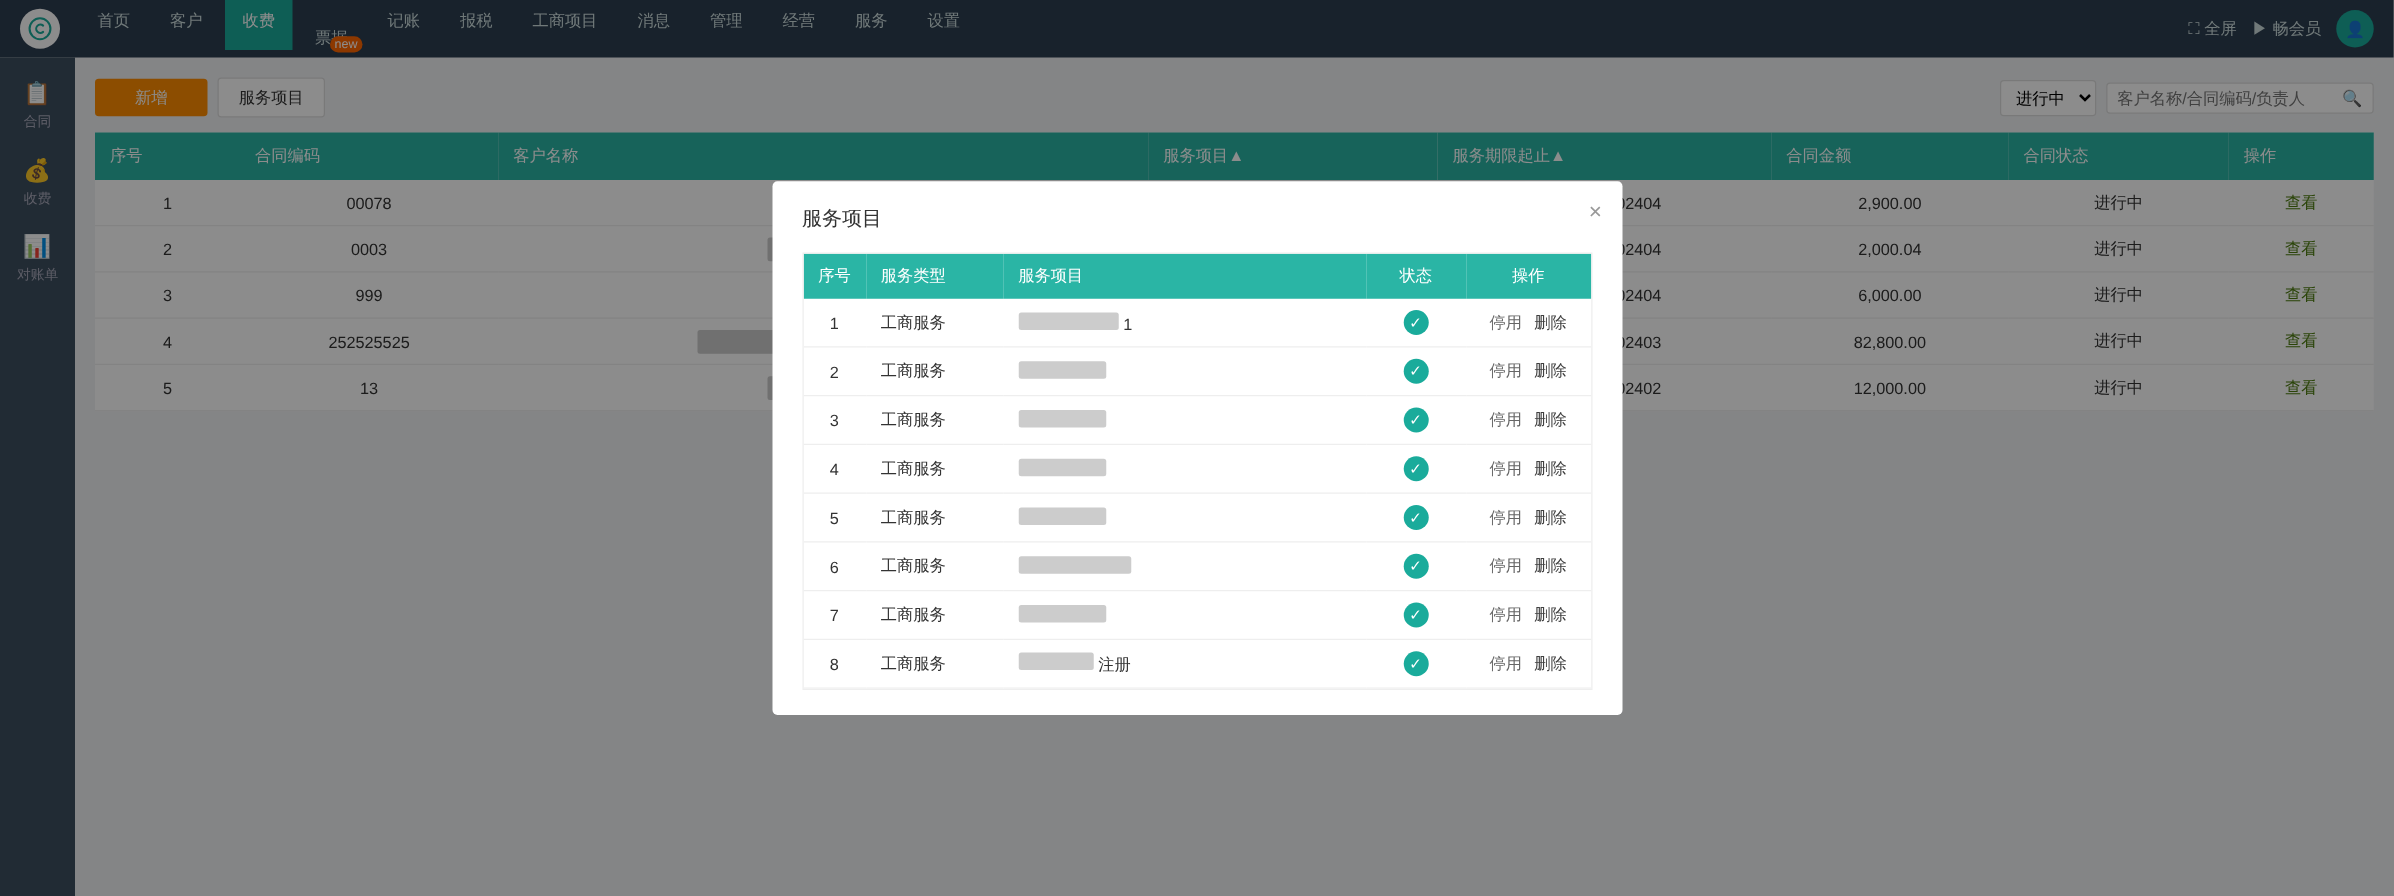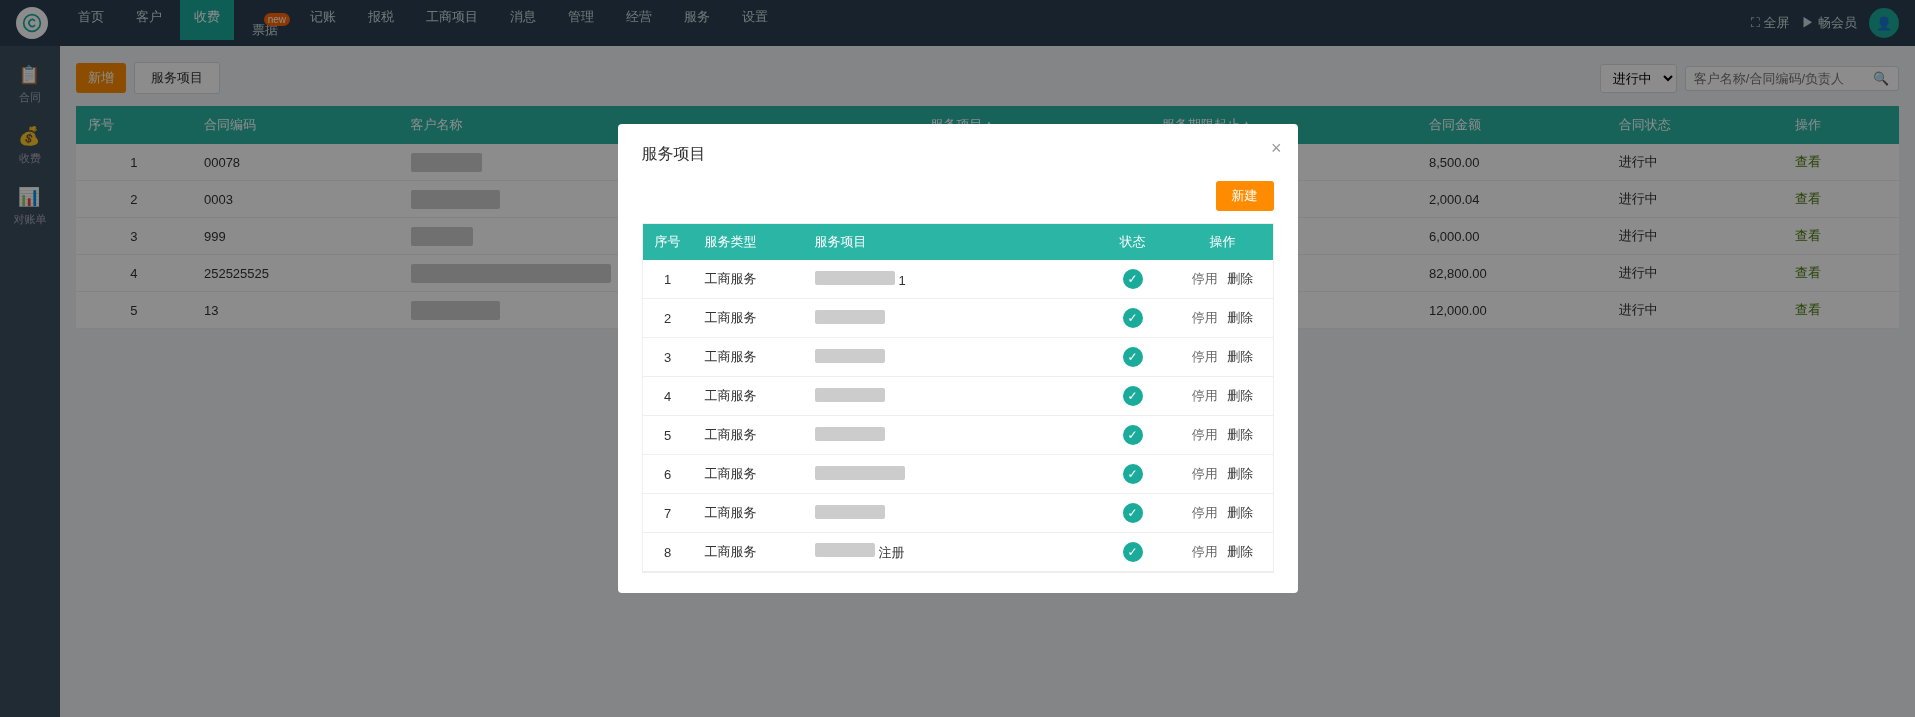--- a/index.html
+++ b/index.html
@@ -8,50 +8,50 @@
     
     .top-nav {
       display: flex; align-items: center; height: 46px;
       background: #2d3e50; color: #cdd; padding: 0 16px; position: relative; z-index: 100;
     }
     .top-nav .logo { width: 32px; height: 32px; background: #fff; border-radius: 50%; display: flex; align-items: center; justify-content: center; margin-right: 16px; flex-shrink: 0; }
     .top-nav .logo svg { width: 20px; height: 20px; }
     .top-nav .nav-items { display: flex; gap: 4px; flex: 1; }
     .top-nav .nav-item { padding: 0 14px; height: 46px; display: flex; align-items: center; cursor: pointer; color: #cdd; font-size: 13px; position: relative; white-space: nowrap; }
     .top-nav .nav-item.active { background: #1aab9b; color: #fff; }
-    .top-nav .nav-item .badge { background: #ff6600; color: #fff; font-size: 10px; padding: 1px 4px; border-radius: 8px; position: absolute; top: 6px; right: 2px; }
+    .top-nav .nav-item .badge { background: #ff6600; color: #fff; font-size: 10px; padding: 1px 4px; border-radius: 8px; position: absolute; top: 22px; right: 2px; }
     .top-nav .right-actions { display: flex; align-items: center; gap: 12px; margin-left: auto; color: #cdd; font-size: 13px; }
     .top-nav .right-actions .avatar { width: 30px; height: 30px; border-radius: 50%; background: #1aab9b; display: flex; align-items: center; justify-content: center; color: #fff; }
 
     
     .main-layout { display: flex; height: calc(100vh - 46px); }
 
     
     .left-sidebar {
       width: 60px; background: #3d4f60; display: flex; flex-direction: column; align-items: center; padding-top: 10px; gap: 4px;
     }
     .sidebar-item { display: flex; flex-direction: column; align-items: center; padding: 8px 4px; cursor: pointer; color: #aab; width: 100%; text-align: center; font-size: 11px; gap: 4px; }
     .sidebar-item .icon { font-size: 18px; }
 
     
     .content-area { flex: 1; padding: 16px; overflow: auto; position: relative; }
 
     
     .toolbar { display: flex; align-items: center; gap: 8px; margin-bottom: 12px; }
-    .btn-new { background: #ff8c00; color: #fff; border: none; padding: 6px 12px; border-radius: 3px; cursor: pointer; font-size: 13px; }
+    .btn-new { background: #ff8c00; color: #fff; border: none; padding: 6px 32px; border-radius: 3px; cursor: pointer; font-size: 13px; }
     .btn-service { background: #fff; color: #333; border: 1px solid #ddd; padding: 6px 16px; border-radius: 3px; cursor: pointer; font-size: 13px; }
     .filter-right { margin-left: auto; display: flex; align-items: center; gap: 8px; }
     .filter-select { padding: 5px 8px; border: 1px solid #ddd; border-radius: 3px; font-size: 13px; background: #fff; }
     .search-box { display: flex; align-items: flex-end; border: 1px solid #ddd; border-radius: 3px; background: #fff; padding: 4px 8px; }
     .search-box input { border: none; outline: none; font-size: 13px; width: 180px; }
 
     
     .data-table { width: 100%; border-collapse: collapse; background: #fff; }
     .data-table th { background: #2ab5a5; color: #fff; padding: 10px 12px; text-align: left; font-weight: normal; font-size: 13px; }
-    .data-table td { padding: 9px 12px; border-bottom: 1px solid #eee; font-size: 13px; color: #333; }
+    .data-table td { padding: 9px 12px; border-bottom: 1px solid #eee; font-size: 13px; color: #333; text-align: center; }
     .data-table .col-action a { color: #4d7c0f; cursor: pointer; }
 
     
     .overlay { position: fixed; top: 0; left: 0; right: 0; bottom: 0; background: rgba(0,0,0,0.45); z-index: 200; display: flex; align-items: center; justify-content: center; }
     .modal { background: #fff; border-radius: 4px; width: 680px; max-height: 520px; display: flex; flex-direction: column; position: relative; padding: 20px 24px; }
     .modal-title { font-size: 16px; color: #333; margin-bottom: 16px; }
     .modal-close { position: absolute; top: 14px; right: 16px; cursor: pointer; font-size: 18px; color: #999; background: none; border: none; }
     .modal-toolbar { display: flex; justify-content: flex-end; margin-bottom: 12px; }
     .btn-new-modal { background: #ff8c00; color: #fff; border: none; padding: 6px 16px; border-radius: 3px; cursor: pointer; font-size: 13px; }
     .modal-table { width: 100%; border-collapse: collapse; }
@@ -167,21 +167,21 @@
           <th>操作</th>
         </tr>
       </thead>
       <tbody id="main-tbody">
       <tr>
     <td style="text-align:center;">1</td>
     <td>00078</td>
     <td><span style="background:#ccc;color:transparent;border-radius:2px;padding:2px 8px;">██████</span></td>
     <td>小规模记账</td>
     <td>202305-202404</td>
-    <td>8,500.00</td>
+    <td>2,900.00</td>
     <td>进行中</td>
     <td class="col-action"><a>查看</a></td>
   </tr>
           <tr>
     <td style="text-align:center;">2</td>
     <td>0003</td>
     <td><span style="background:#ccc;color:transparent;border-radius:2px;padding:2px 8px;">████████</span></td>
     <td>小规模记账</td>
     <td>202305-202404</td>
     <td>2,000.04</td>
@@ -220,23 +220,20 @@
   </tr>
         </tbody>
     </table>
   </div>
 </div>
 
 <div class="overlay">
   <div class="modal">
     <button class="modal-close">×</button>
     <div class="modal-title">服务项目</div>
-    <div class="modal-toolbar">
-      <button class="btn-new-modal">新建</button>
-    </div>
     <div class="modal-table-wrap">
       <table class="modal-table">
         <thead>
           <tr>
             <th style="width:50px;">序号</th>
             <th style="width:110px;">服务类型</th>
             <th>服务项目</th>
             <th style="width:80px; text-align:center;">状态</th>
             <th style="width:100px; text-align:center;">操作</th>
           </tr>

